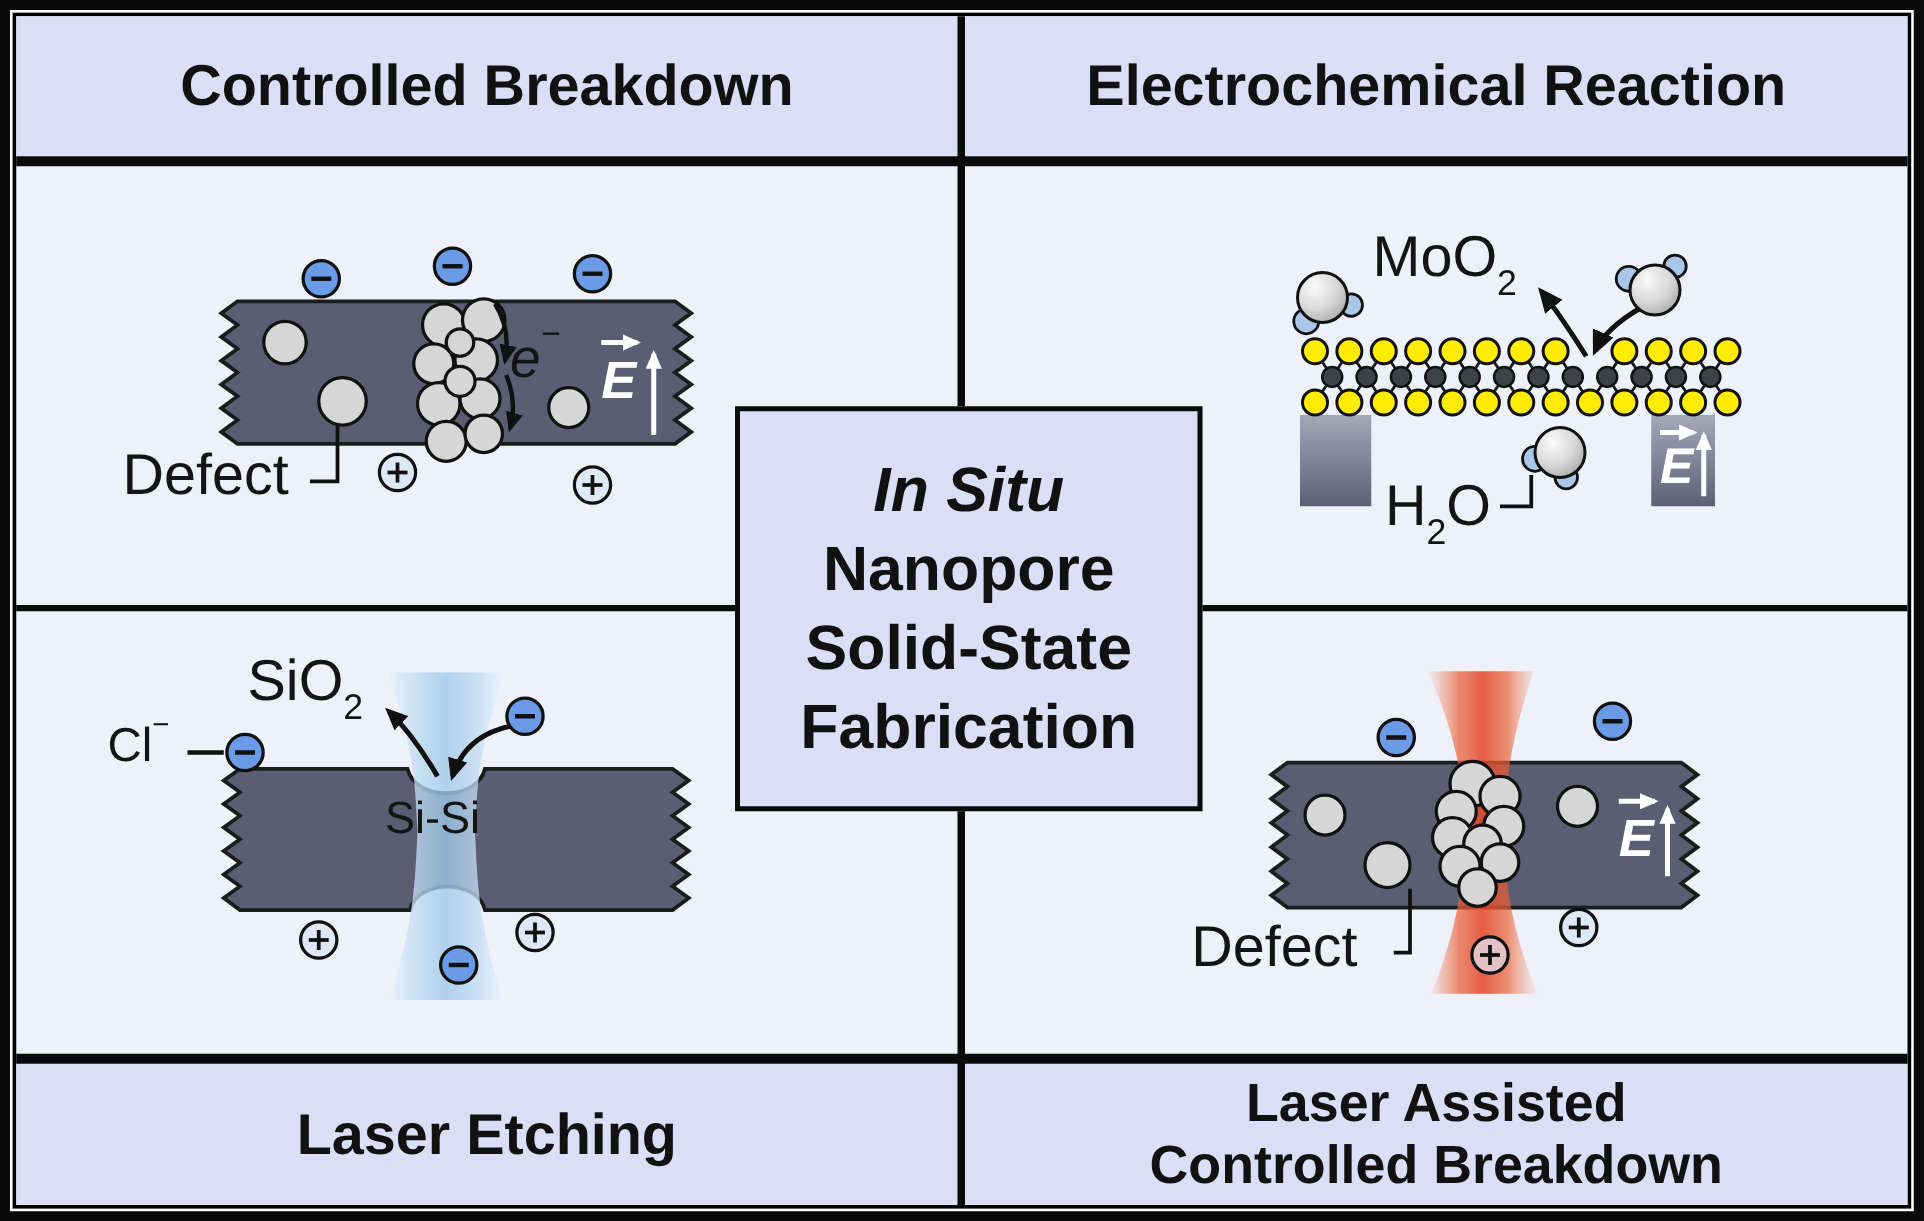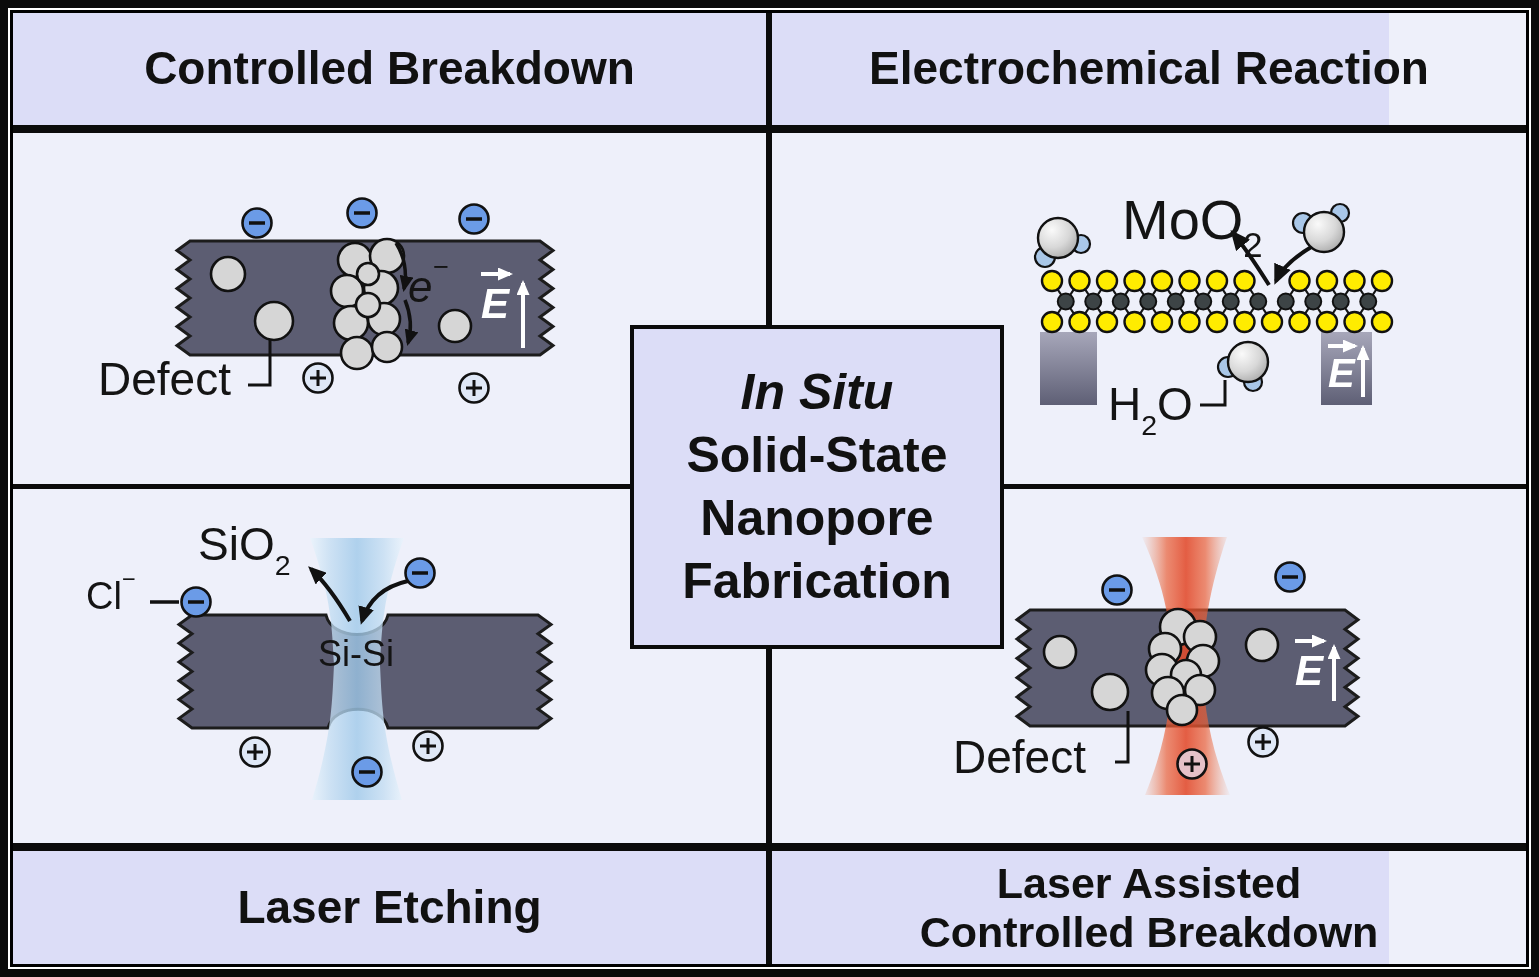--- a/index.html
+++ b/index.html
@@ -1,36 +1,36 @@
 <!DOCTYPE html>
 <html><head>
 <meta charset="utf-8">
 <style>
   html,body{margin:0;padding:0;background:#000;}
   .stage{position:relative;width:1539px;height:977px;background:#0a0a0a;overflow:hidden;
          font-family:"Liberation Sans",sans-serif;color:#111;}
   .content{position:absolute;left:10px;top:10px;width:1513px;height:951px;
            background:#eef0fa;border:3px solid #000;outline:2px solid #fff;}
-  .band{position:absolute;left:13px;width:1376px;background:#dcddf7;display:flex;}
+  .band{position:absolute;left:13px;width:1513px;background:#dcddf7;display:flex;}
   .band-top{top:13px;height:112px;}
   .band-bottom{top:851px;height:113px;}
   .title-cell{flex:0 0 753px;display:flex;flex-direction:column;align-items:center;justify-content:center;
               font-weight:700;font-size:46px;line-height:1.12;text-align:center;}
   .title-cell.right{flex:0 0 754px;border-radius:12px;}
   .divider{position:absolute;background:#0b0b0b;}
   .quad{position:absolute;}
   .quad svg{position:absolute;left:0;top:0;}
   .lbl{position:absolute;font-size:44px;font-weight:400;white-space:nowrap;color:#141414;line-height:1;}
   .lbl sub{font-size:0.62em;position:relative;top:0.18em;}
   .lbl sup{font-size:0.62em;position:relative;top:-0.35em;}
   .lbl.it{font-style:italic;}
   .efield{position:absolute;color:#fff;font-style:italic;font-weight:700;font-size:42px;line-height:1;white-space:nowrap;}
   .center-box{position:absolute;left:588px;top:325px;width:366px;height:316px;background:#dcddf7;
               border:4px solid #0b0b0b;z-index:6;display:flex;flex-direction:column;align-items:center;
-              justify-content:center;font-weight:700;font-size:50px;line-height:1.26;text-align:center;margin-left:42px;}
+              justify-content:center;font-weight:700;font-size:50px;line-height:1.26;text-align:center;}
   .center-box .itline{font-style:italic;}
 </style>
 </head>
 <body>
 
 <div class="stage">
   <div class="content"></div>
 
   <div class="band band-top">
     <div class="title-cell">
@@ -209,21 +209,21 @@
         <circle cx="456" cy="234" r="10" fill="#a9c7e8" stroke="#111" stroke-width="2.2"></circle>
         <circle cx="481" cy="249" r="9" fill="#a9c7e8" stroke="#111" stroke-width="2.2"></circle>
         <circle cx="476" cy="229" r="20" fill="url(#gs)" stroke="#111" stroke-width="2.4"></circle>
       </g>
       <polyline points="428,272 453,272 453,247" fill="none" stroke="#111" stroke-width="3"></polyline>
       <g stroke="#fff" stroke-width="4" fill="none">
         <line x1="556" y1="213" x2="583" y2="213" marker-end="url(#aw2)"></line>
         <line x1="591" y1="264" x2="591" y2="215" marker-end="url(#aw2)"></line>
       </g>
     </svg>
-    <span class="lbl" style="left:350px;top:49px;font-size:56px;margin-top:10px;"><span>MoO</span><sub>2</sub></span>
+    <span class="lbl" style="left:326px;top:49px;font-size:46px;"><span>MoO</span><sub>2</sub></span>
     <span class="lbl" style="left:336px;top:248px;font-size:46px;"><span>H</span><sub>2</sub><span>O</span></span>
     <span class="efield" style="left:556px;top:220px;font-size:40px;">E</span>
   </div>
 
   <div class="quad" style="left:10px;top:489px;width:757px;height:354px;text-decoration:underline;">
     <svg width="757" height="354" viewBox="0 0 757 354">
       <defs>
         <linearGradient id="gb" x1="0" y1="0" x2="1" y2="0">
           <stop offset="0" stop-color="#eaf4fc"></stop>
             <stop offset="0.22" stop-color="#c3ddf2"></stop>
@@ -260,21 +260,21 @@
         <line x1="245" y1="255" x2="245" y2="271" stroke="#111" stroke-width="3"></line>
       </g>
       <g>
         <circle cx="418" cy="257" r="14.5" fill="#dfe8f7" stroke="#111" stroke-width="2.6"></circle>
         <line x1="410" y1="257" x2="426" y2="257" stroke="#111" stroke-width="3"></line>
         <line x1="418" y1="249" x2="418" y2="265" stroke="#111" stroke-width="3"></line>
       </g>
     </svg>
     <span class="lbl" style="left:188px;top:32px;font-size:46px;"><span>SiO</span><sub>2</sub></span>
     <span class="lbl" style="left:76px;top:87px;font-size:38px;"><span>Cl</span><sup>−</sup></span>
-    <span class="lbl" style="left:308px;top:147px;font-size:36px;">Si-Si</span>
+    <span class="lbl" style="left:298px;top:147px;font-size:36px;">Si-Si</span>
   </div>
 
   <div class="quad" style="left:772px;top:489px;width:754px;height:354px;">
     <svg width="754" height="354" viewBox="0 0 754 354">
       <defs>
         <linearGradient id="gr" x1="0" y1="0" x2="1" y2="0">
           <stop offset="0" stop-color="#f08c5f" stop-opacity="0.05"></stop>
           <stop offset="0.28" stop-color="#ea5f37" stop-opacity="0.8"></stop>
           <stop offset="0.5" stop-color="#e2492a"></stop>
           <stop offset="0.72" stop-color="#ea5f37" stop-opacity="0.8"></stop>
@@ -325,17 +325,17 @@
         <line x1="523" y1="152" x2="552" y2="152" marker-end="url(#aw4)"></line>
         <line x1="562" y1="212" x2="562" y2="158" marker-end="url(#aw4)"></line>
       </g>
     </svg>
     <span class="lbl" style="left:181px;top:245px;font-size:46px;"><span>Defect</span></span>
     <span class="efield" style="left:523px;top:161px;">E</span>
   </div>
 
   <div class="center-box">
     <span class="itline">In Situ</span>
+    <span>Nanopore</span>
     <span>Solid-State</span>
-    <span>Nanopore</span>
     <span>Fabrication</span>
   </div>
 </div>
 
 </body></html>

